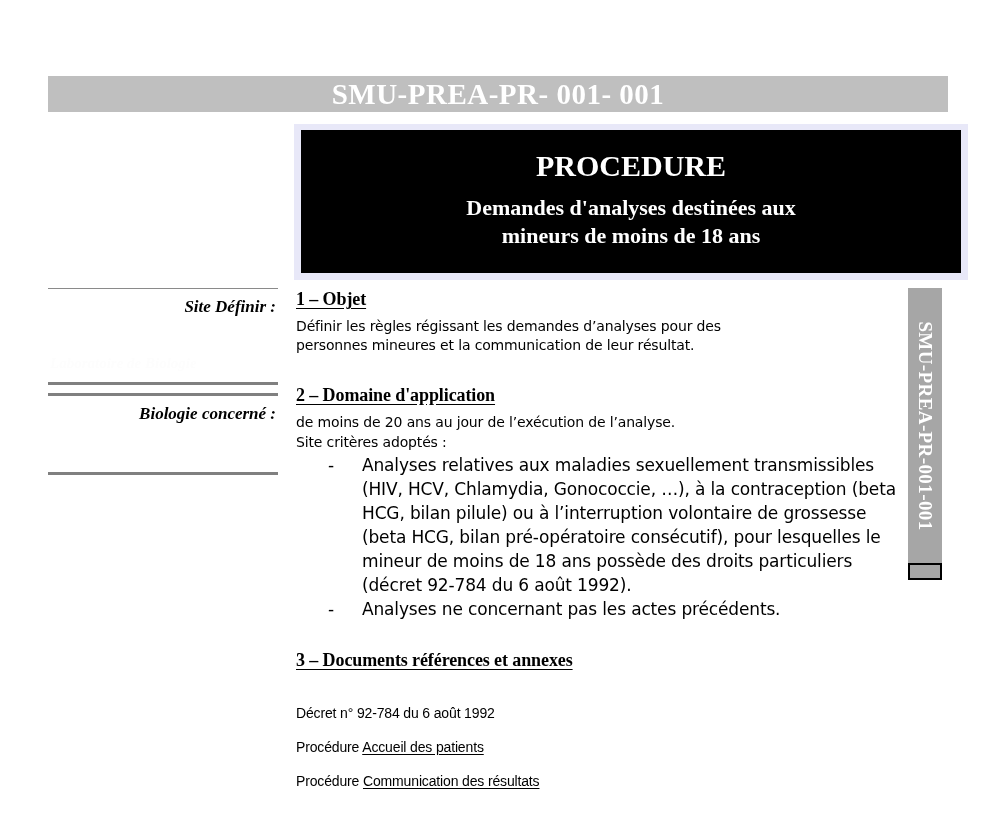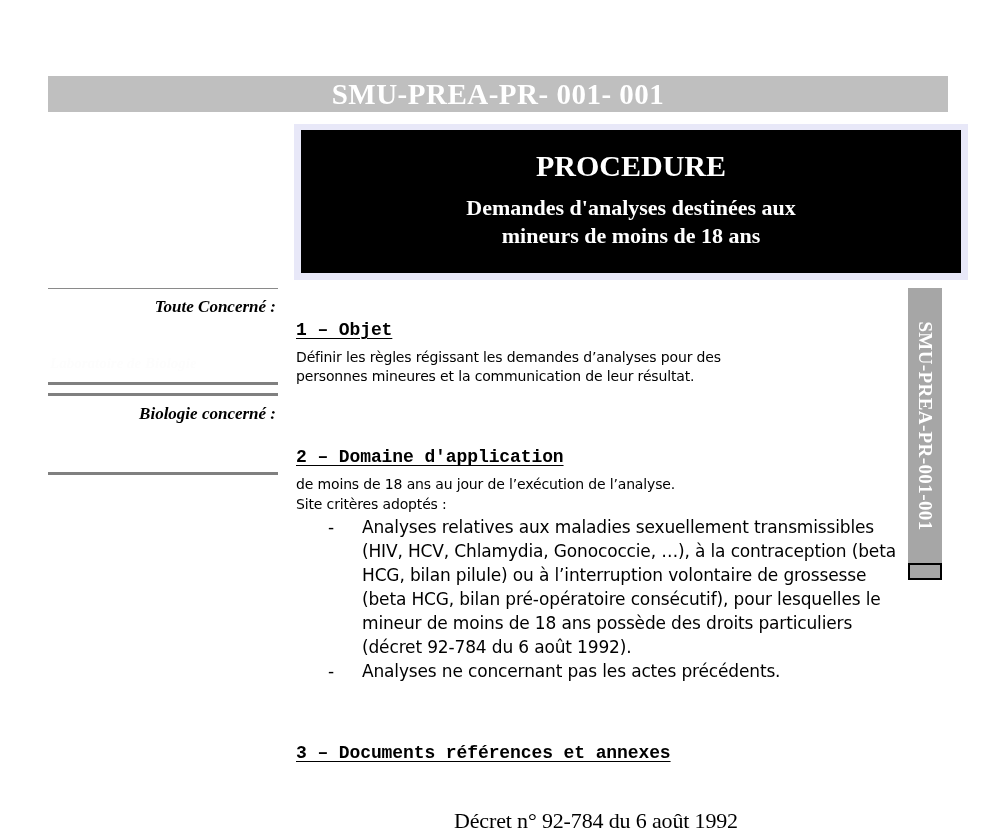--- a/index.html
+++ b/index.html
@@ -118,29 +118,28 @@
   .meta-gap-d { height: 48px; }
 
   
   .body-col {
     position: absolute;
     left: 296px;
     top: 288px;
     width: 600px;
   }
   .sec-heading {
-    font-family: Liberation Mono, monospace;
+    font-family: Liberation Serif, serif;
     font-weight: bold;
     font-size: 18px;
     text-decoration: underline;
     text-underline-offset: 3px;
     display: inline-block;
     line-height: 1.25;
     letter-spacing: -0.1px;
-    margin-top: 31px;
   }
   .sec-heading-wrap { margin: 0 0 6px 0; }
   .para {
     font-family: "DejaVu Sans", sans-serif;
     font-size: 14px;
     line-height: 1.42;
     margin: 0;
     letter-spacing: -0.15px;
   }
   .spacer-lg { height: 28px; }
@@ -158,25 +157,24 @@
     font-size: 17px;
     line-height: 1.42;
     letter-spacing: -0.15px;
   }
   ul.dash-list > li .dash-marker {
     position: absolute;
     left: 32px;
     top: 0;
   }
   .ref-line {
-    font-family: Liberation Serif, serif;
-    font-size: 22px;
+    font-family: Liberation Sans, sans-serif;
+    font-size: 14px;
     line-height: 1.42;
     letter-spacing: -0.15px;
-    text-align: center;
   }
   .xref {
     text-decoration: underline;
     text-underline-offset: 2px;
     margin-top: 16px;
   }
 
   
   .side-tab {
     position: absolute;
@@ -221,21 +219,21 @@
 <div class="title-block">
   <div class="title-inner">
     <div class="title-main">PROCEDURE</div>
     <div class="title-sub">Demandes d'analyses destinées aux</div>
     <div class="title-sub">mineurs de moins de 18 ans</div>
   </div>
 </div>
 
 <div class="meta-col">
   <div class="meta-rule-thin"></div>
-  <div class="meta-label">Toute Concerné :</div>
+  <div class="meta-label">Site Définir :</div>
   <div class="meta-gap-a"></div>
   <div class="meta-ghost">Laboratoire de Biologie</div>
   <div class="meta-gap-b"></div>
   <div class="meta-rule-thick"></div>
   <div class="meta-gap-c"></div>
   <div class="meta-rule-thick"></div>
   <div class="meta-label">Biologie concerné :</div>
   <div class="meta-gap-d"></div>
   <div class="meta-rule-thick"></div>
 </div>
@@ -246,21 +244,21 @@
     <span class="sec-heading">1 – Objet</span>
   </div>
   <p class="para">Définir les règles régissant les demandes d’analyses pour des</p>
   <p class="para">personnes mineures et la communication de leur résultat.</p>
 
   <div class="spacer-lg"></div>
 
   <div class="sec-heading-wrap">
     <span class="sec-heading">2 – Domaine d'application</span>
   </div>
-  <p class="para">de moins de 18 ans au jour de l’exécution de l’analyse.</p>
+  <p class="para">de moins de 20 ans au jour de l’exécution de l’analyse.</p>
   <p class="para">Site critères adoptés :</p>
 
   <ul class="dash-list">
     <li>
       <span class="dash-marker">-</span>
       <span>Analyses relatives aux maladies sexuellement transmissibles (HIV, HCV, Chlamydia, Gonococcie, …), à la contraception (beta HCG, bilan pilule) ou à l’interruption volontaire de grossesse (beta HCG, bilan pré-opératoire consécutif), pour lesquelles le mineur de moins de 18 ans possède des droits particuliers (décret 92-784 du 6 août 1992).</span>
     </li>
     <li>
       <span class="dash-marker">-</span>
       <span>Analyses ne concernant pas les actes précédents.</span>

